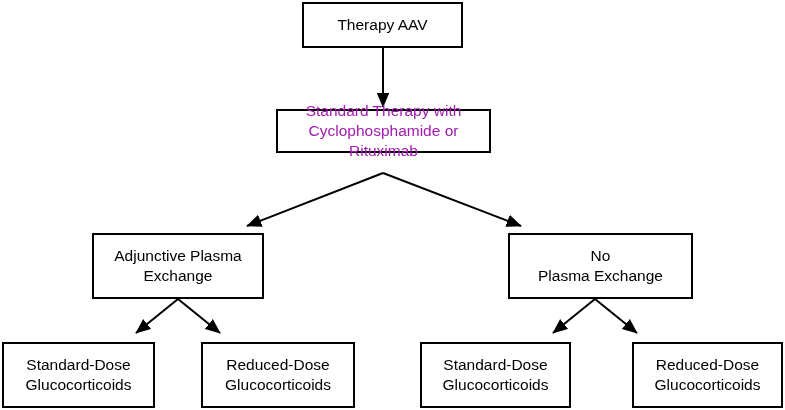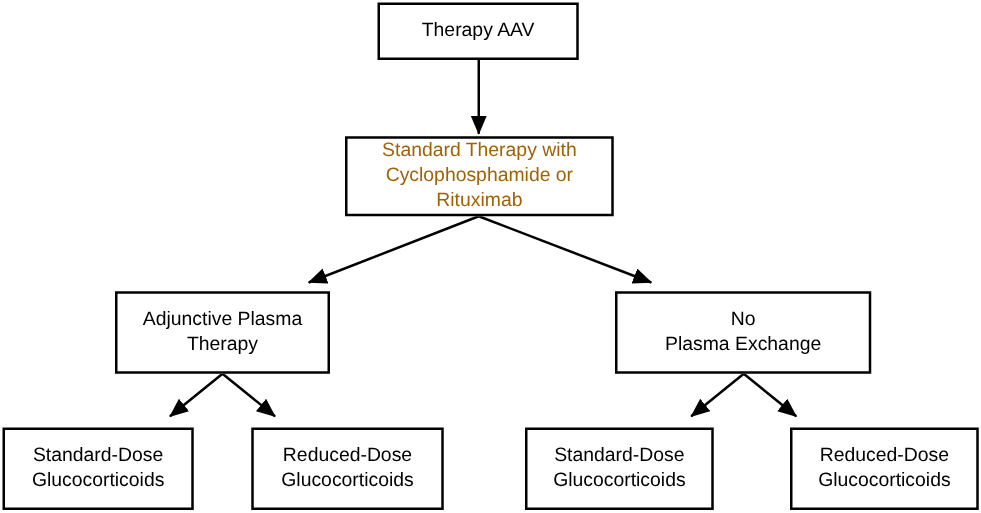--- a/index.html
+++ b/index.html
@@ -63,26 +63,26 @@
         <line x1="383" y1="173" x2="521" y2="226" stroke="#000000" stroke-width="2" marker-end="url(#arrowhead)"></line>
         <line x1="178" y1="299" x2="136" y2="333" stroke="#000000" stroke-width="2" marker-end="url(#arrowhead)"></line>
         <line x1="178" y1="299" x2="220" y2="333" stroke="#000000" stroke-width="2" marker-end="url(#arrowhead)"></line>
         <line x1="595" y1="299" x2="553" y2="333" stroke="#000000" stroke-width="2" marker-end="url(#arrowhead)"></line>
         <line x1="595" y1="299" x2="637" y2="333" stroke="#000000" stroke-width="2" marker-end="url(#arrowhead)"></line>
       </g>
   </svg>
 
   <div id="node-layer">
       <div class="node" style="left: 302px; top: 2px; width: 161px; height: 46px; border-color: rgb(0, 0, 0); color: rgb(0, 0, 0);"><span class="node-label">Therapy AAV</span></div>
-      <div class="node" style="left: 276px; top: 109px; width: 215px; height: 64px; border-color: rgb(0, 0, 0); color: #a16207;"><span class="node-label">Standard Therapy with
+      <div class="node" style="left: 276px; top: 109px; width: 215px; height: 44px; border-color: rgb(0, 0, 0); color: #a21caf;"><span class="node-label">Standard Therapy with
 Cyclophosphamide or
 Rituximab</span></div>
       <div class="node" style="left: 92px; top: 233px; width: 172px; height: 66px; border-color: rgb(0, 0, 0); color: rgb(0, 0, 0);"><span class="node-label">Adjunctive Plasma
-Therapy</span></div>
-      <div class="node" style="left: 492px; top: 233px; width: 205px; height: 66px; border-color: rgb(0, 0, 0); color: rgb(0, 0, 0);"><span class="node-label">No
+Exchange</span></div>
+      <div class="node" style="left: 508px; top: 233px; width: 185px; height: 66px; border-color: rgb(0, 0, 0); color: rgb(0, 0, 0);"><span class="node-label">No
 Plasma Exchange</span></div>
       <div class="node" style="left: 2px; top: 342px; width: 153px; height: 66px; border-color: rgb(0, 0, 0); color: rgb(0, 0, 0);"><span class="node-label">Standard-Dose
 Glucocorticoids</span></div>
       <div class="node" style="left: 201px; top: 342px; width: 154px; height: 66px; border-color: rgb(0, 0, 0); color: rgb(0, 0, 0);"><span class="node-label">Reduced-Dose
 Glucocorticoids</span></div>
       <div class="node" style="left: 420px; top: 342px; width: 151px; height: 66px; border-color: rgb(0, 0, 0); color: rgb(0, 0, 0);"><span class="node-label">Standard-Dose
 Glucocorticoids</span></div>
       <div class="node" style="left: 632px; top: 342px; width: 151px; height: 66px; border-color: rgb(0, 0, 0); color: rgb(0, 0, 0);"><span class="node-label">Reduced-Dose
 Glucocorticoids</span></div>
     </div>

